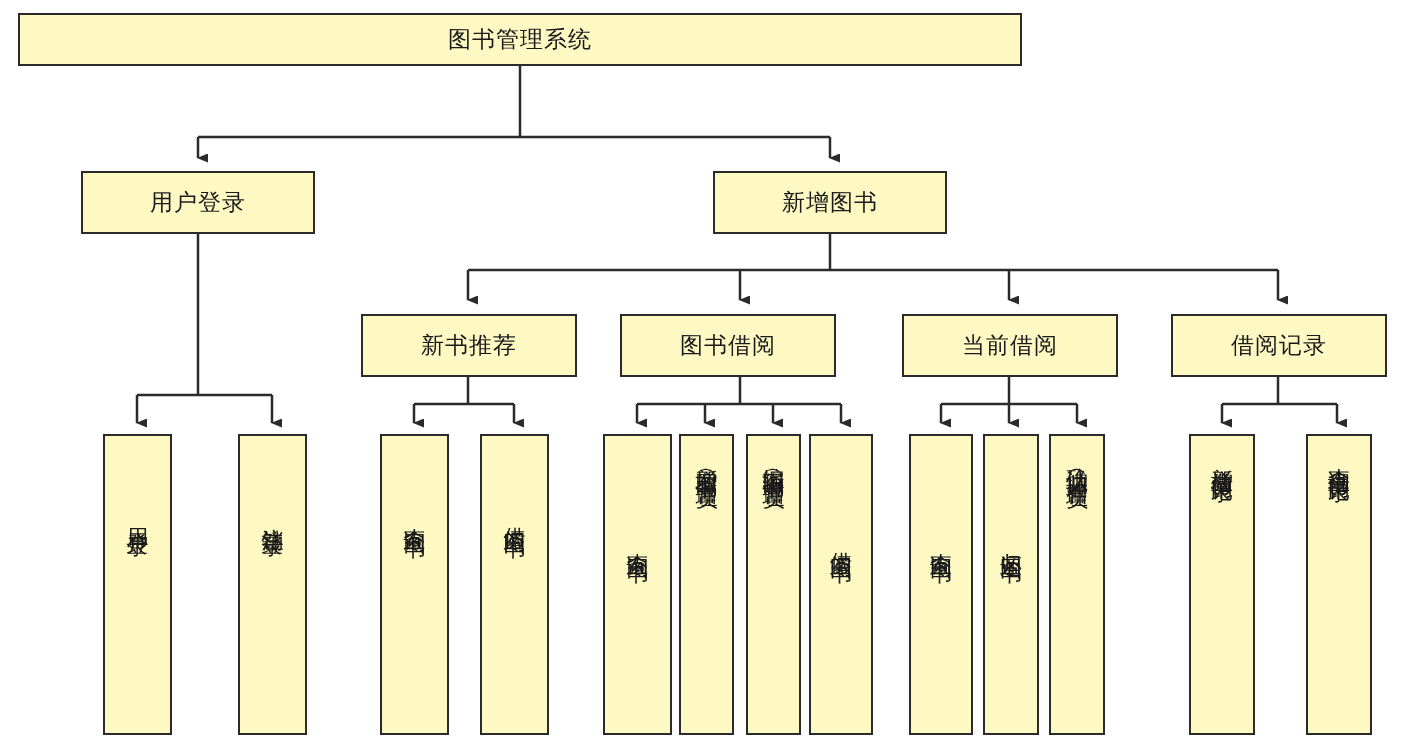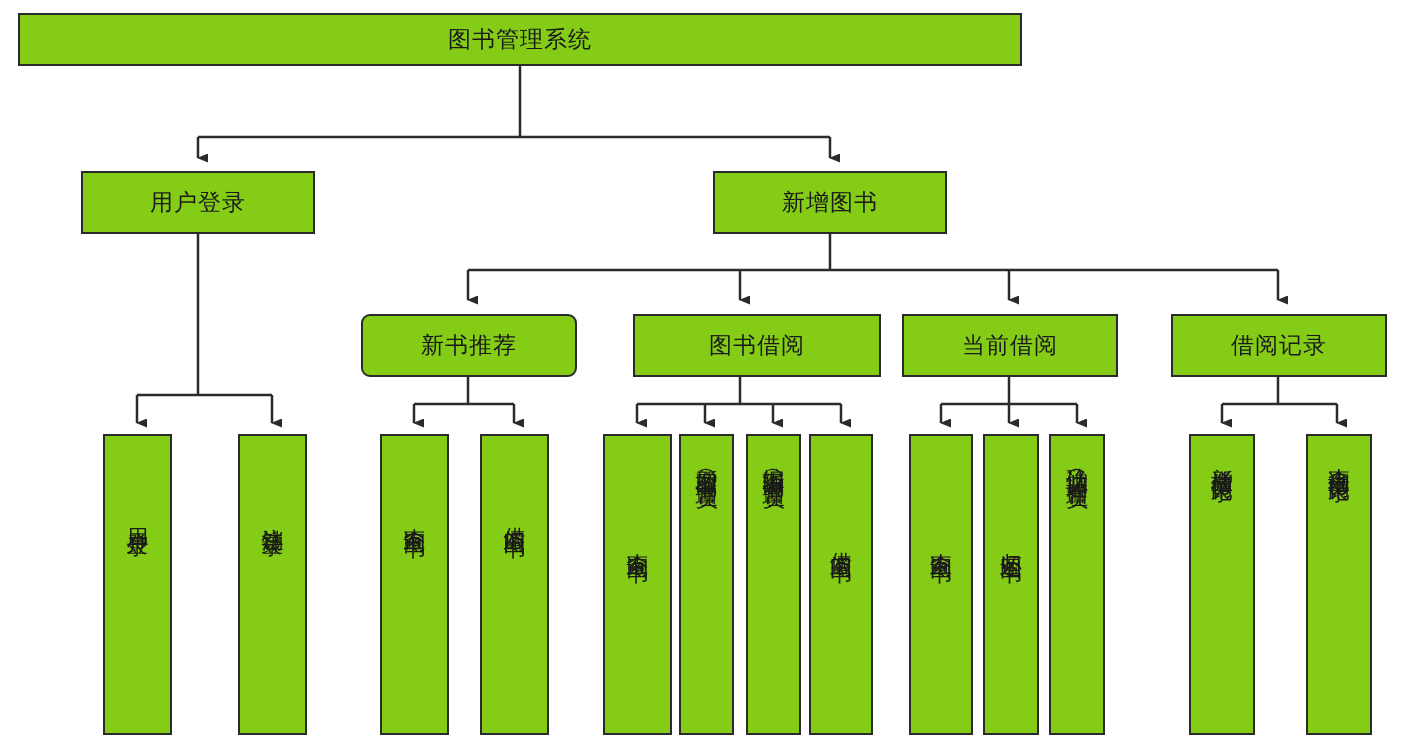--- a/index.html
+++ b/index.html
@@ -23,21 +23,21 @@
     left: 0;
     top: 0;
     width: 1405px;
     height: 747px;
     pointer-events: none;
   }
   .node {
     position: absolute;
     box-sizing: border-box;
     border: 2.5px solid #2b2b2b;
-    background: #84cc16;
+    background: #fef9c3;
     display: flex;
     align-items: center;
     justify-content: center;
     text-align: left;
   }
   .node .label {
     font-size: 23px;
     line-height: 1.15;
     letter-spacing: 1px;
     color: #1a1a1a;
@@ -134,24 +134,24 @@
     <span class="label">图书管理系统</span>
   </div>
 
   <div class="node" style="left:81px; top:171px; width:234px; height:63px;">
     <span class="label">用户登录</span>
   </div>
   <div class="node" style="left:713px; top:171px; width:234px; height:63px;">
     <span class="label">新增图书</span>
   </div>
 
-  <div class="node" style="left:361px; top:314px; width:216px; height:63px;border-radius:9px;">
+  <div class="node" style="left:361px; top:314px; width:216px; height:63px;">
     <span class="label">新书推荐</span>
   </div>
-  <div class="node" style="left:633px; top:314px; width:248px; height:63px;">
+  <div class="node" style="left:620px; top:314px; width:216px; height:63px;">
     <span class="label">图书借阅</span>
   </div>
   <div class="node" style="left:1171px; top:314px; width:216px; height:63px;">
     <span class="label">借阅记录</span>
   </div>
   <div class="node" style="left:902px; top:314px; width:216px; height:63px;">
     <span class="label">当前借阅</span>
   </div>
 
   <div class="node vertical mid" style="left:103px; top:434px; width:69px; height:301px;">

